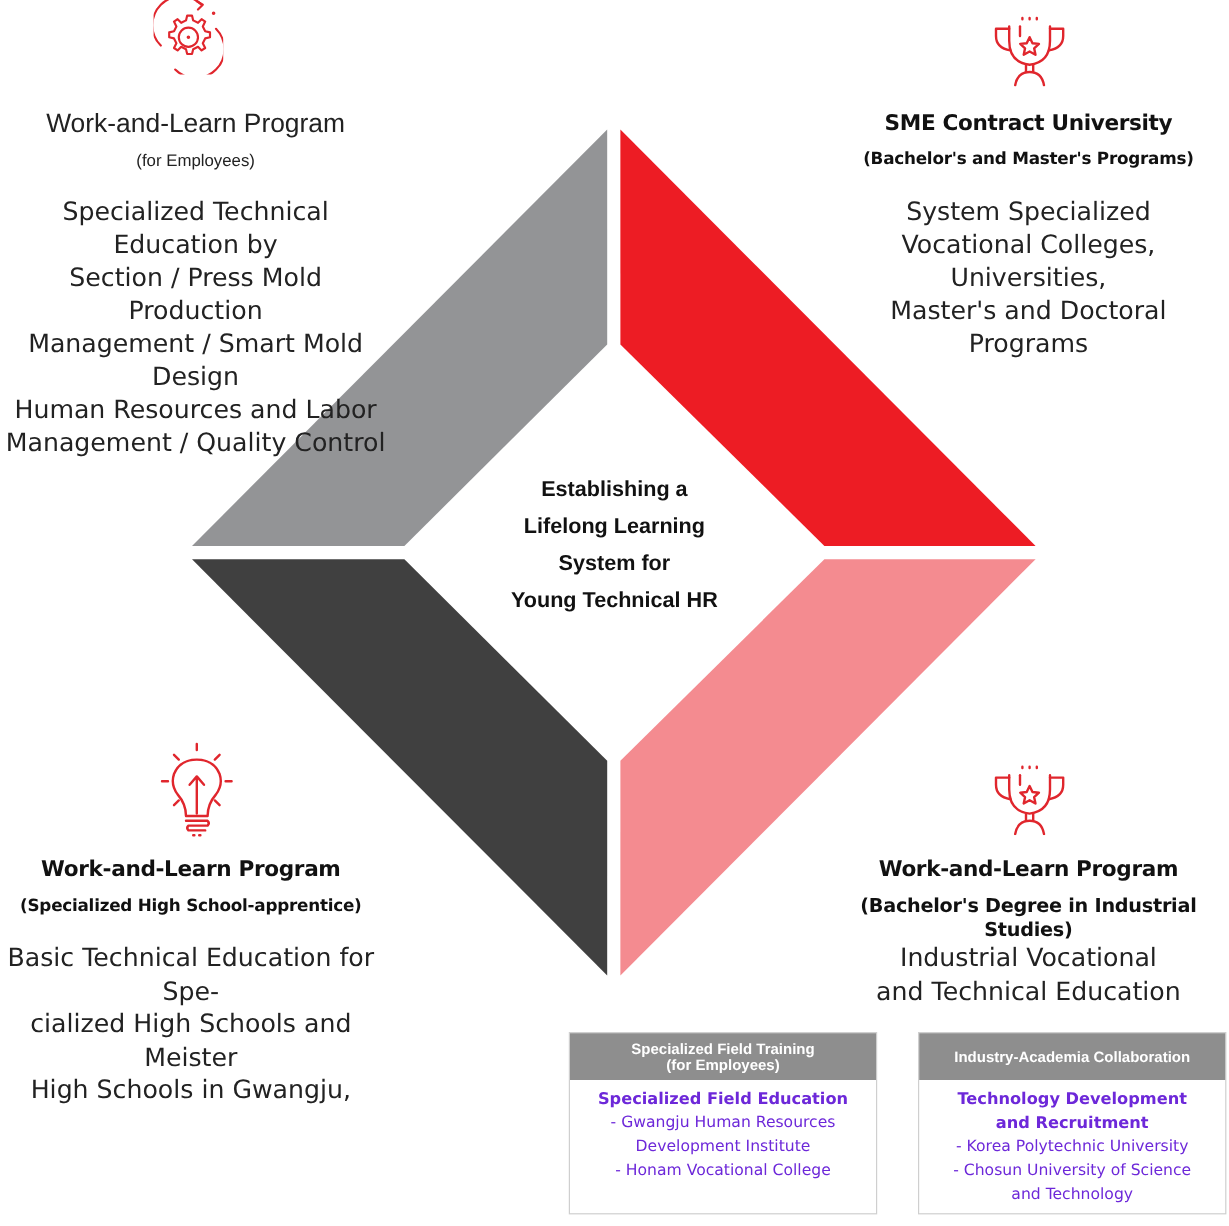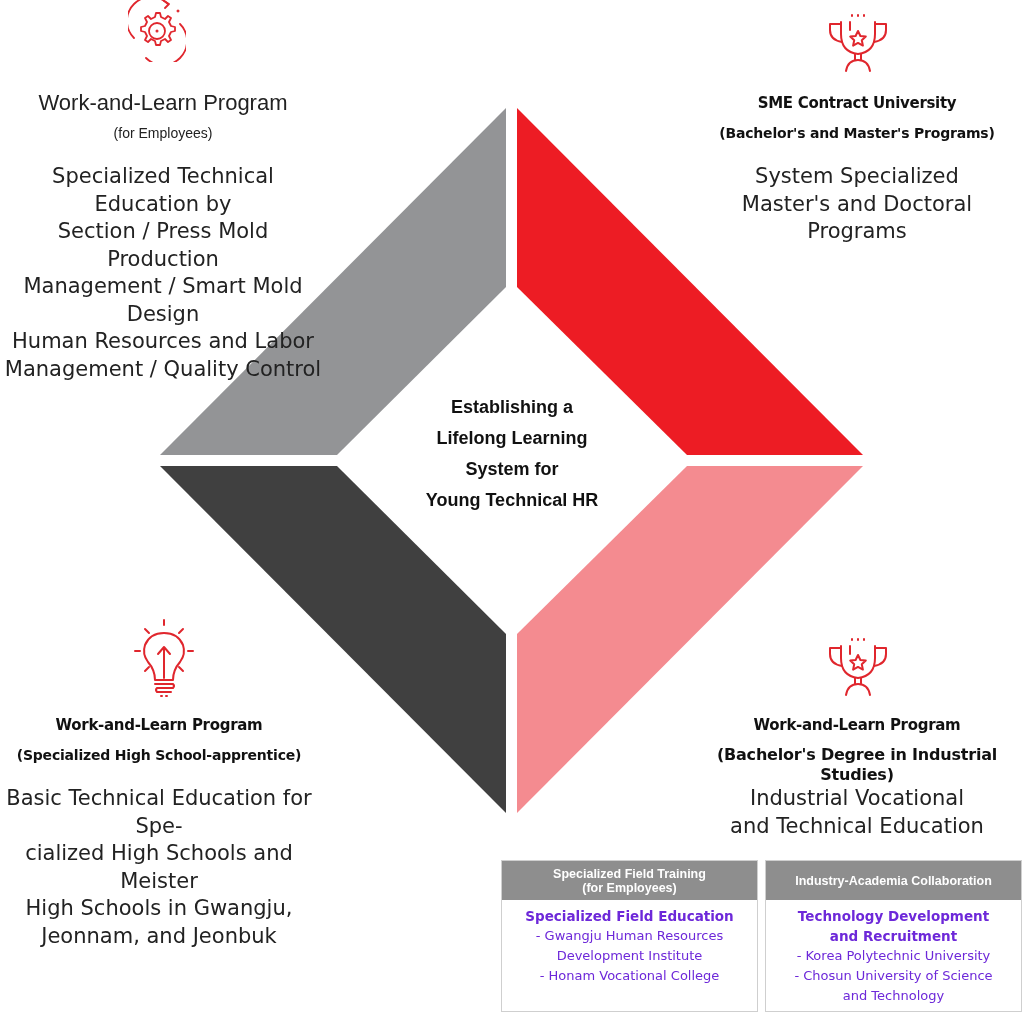--- a/index.html
+++ b/index.html
@@ -5,21 +5,21 @@
   html, body { margin:0; padding:0; background:#ffffff; }
   body { width:1024px; height:1022px; position:relative; overflow:hidden; font-family:"Liberation Sans", sans-serif; color:#1a1a1a; }
   svg.diamond { position:absolute; left:0; top:0; }
   .center-title { position:absolute; left:380px; top:392px; width:264px; text-align:center; font-family:"Liberation Sans", sans-serif; font-weight:bold; font-size:18px; line-height:31px; color:#111; }
   .quad { position:absolute; text-align:center; }
   .quad .title { display:block; }
   .quad .sub { display:block; }
   .quad .desc { display:block; font-family:"DejaVu Sans", sans-serif; font-size:21px; line-height:27.5px; color:#222; }
   .t-light { font-family:"Liberation Sans", sans-serif; font-size:22px; font-weight:normal; color:#222; }
   .s-light { font-family:"Liberation Sans", sans-serif; font-size:14px; color:#222; }
-  .t-bold { font-family:"DejaVu Sans", sans-serif; font-size:15px; font-weight:bold; color:#111; letter-spacing:-0.3px; }
+  .t-bold { font-family:"DejaVu Sans", sans-serif; font-size:18px; font-weight:bold; color:#111; letter-spacing:-0.3px; }
   .s-bold { font-family:"DejaVu Sans", sans-serif; font-size:14px; font-weight:bold; color:#111; letter-spacing:-0.2px; }
   .icon { position:absolute; }
   .box { position:absolute; border:1px solid #cfcfcf; background:#fff; }
   .box-head { background:#8e8e8e; color:#fff; text-align:center; font-family:"Liberation Sans", sans-serif; font-weight:bold; font-size:12.5px; line-height:14px; height:39px; display:flex; flex-direction:column; justify-content:center; }
   .box-body { text-align:center; font-family:"DejaVu Sans", sans-serif; font-size:13px; line-height:20px; color:#6d28d9; padding-top:6px; }
   .box-body .bt { font-weight:bold; display:block; font-size:13.5px; }
   .box-body .bl { display:block; }
 </style>
 </head>
 <body>
@@ -73,20 +73,21 @@
     <path d="M20,61 Q22,50 32,50 Q42,50 44,61"></path>
     <path d="M26,5 L26,6 M32,5 L32,6 M38,5 L38,6"></path>
   </g>
 </svg>
 
 <div class="quad" style="left:690px;top:88px;width:334px">
   <span class="title t-bold" style="line-height:30px">SME Contract University</span>
   <span class="sub s-bold" style="margin-top:5px;line-height:20px">(Bachelor's and Master's Programs)</span>
   <div style="margin-top:20px">
     <span class="desc">System Specialized</span>
+    <span class="desc">Vocational Colleges, Universities,</span>
     <span class="desc">Master's and Doctoral Programs</span>
   </div>
 </div>
 
 <svg class="icon" style="left:131px;top:618px" width="66" height="80" viewBox="0 0 66 80">
   <g fill="none" stroke="#e0262d" stroke-width="2" stroke-linecap="round" stroke-linejoin="round">
     <path d="M33,2 L33,7"></path>
     <path d="M14,11 L18,15 M52,11 L48,15"></path>
     <path d="M4,33 L9,33 M57,33 L62,33"></path>
     <path d="M14,53 L18,49 M52,53 L48,49"></path>
@@ -97,21 +98,20 @@
   </g>
 </svg>
 
 <div class="quad" style="left:0px;top:710px;width:318px">
   <span class="title t-bold" style="line-height:30px">Work-and-Learn Program</span>
   <span class="sub s-bold" style="margin-top:5px;line-height:20px">(Specialized High School-apprentice)</span>
   <div style="margin-top:20px">
     <span class="desc">Basic Technical Education for Spe-</span>
     <span class="desc">cialized High Schools and Meister</span>
     <span class="desc">High Schools in Gwangju,</span>
-    <span class="desc">Jeonnam, and Jeonbuk</span>
   </div>
 </div>
 
 <svg class="icon" style="left:826px;top:634px" width="64" height="62" viewBox="0 0 64 62">
   <g fill="none" stroke="#e0262d" stroke-width="2" stroke-linecap="round" stroke-linejoin="round">
     <path d="M15,12 L15,24 Q15,42 32,44 Q49,42 49,24 L49,12"></path>
     <path d="M15,14 L4,14 L4,20 Q4,30 16,32"></path>
     <path d="M49,14 L60,14 L60,20 Q60,30 48,32"></path>
     <path d="M24,12 L24,20"></path>
     <path d="M32,21 l2.4,5 l5.4,0.6 l-4,3.7 l1.1,5.3 l-4.9,-2.7 l-4.9,2.7 l1.1,-5.3 l-4,-3.7 l5.4,-0.6 z"></path>
@@ -123,21 +123,21 @@
 
 <div class="quad" style="left:690px;top:710px;width:334px">
   <span class="title t-bold" style="line-height:30px">Work-and-Learn Program</span>
   <span class="sub s-bold" style="margin-top:5px;line-height:20px;font-size:16px">(Bachelor's Degree in Industrial Studies)</span>
   <div style="">
     <span class="desc">Industrial Vocational</span>
     <span class="desc">and Technical Education</span>
   </div>
 </div>
 
-<div class="box" style="left:501px;top:860px;width:255px;height:150px">
+<div class="box" style="left:474px;top:860px;width:255px;height:150px">
   <div class="box-head">
     <span>Specialized Field Training</span>
     <span>(for Employees)</span>
   </div>
   <div class="box-body">
     <span class="bt">Specialized Field Education</span>
     <span class="bl">- Gwangju Human Resources</span>
     <span class="bl">Development Institute</span>
     <span class="bl">- Honam Vocational College</span>
   </div>

